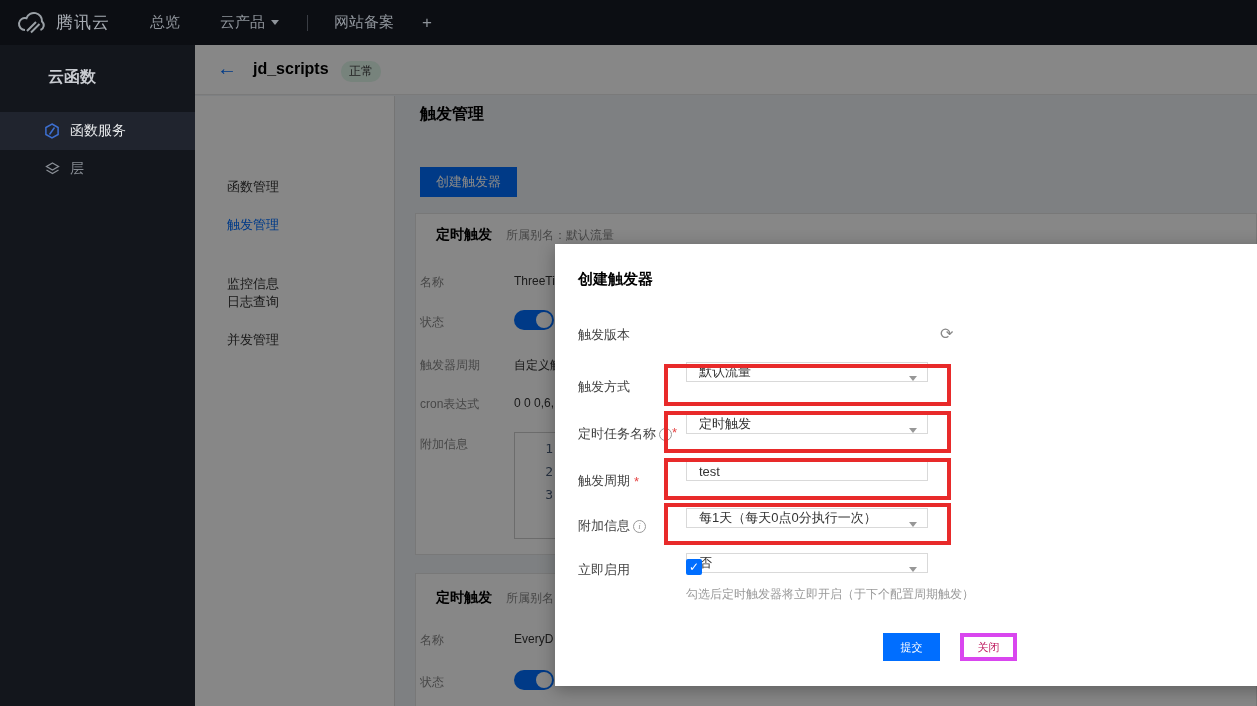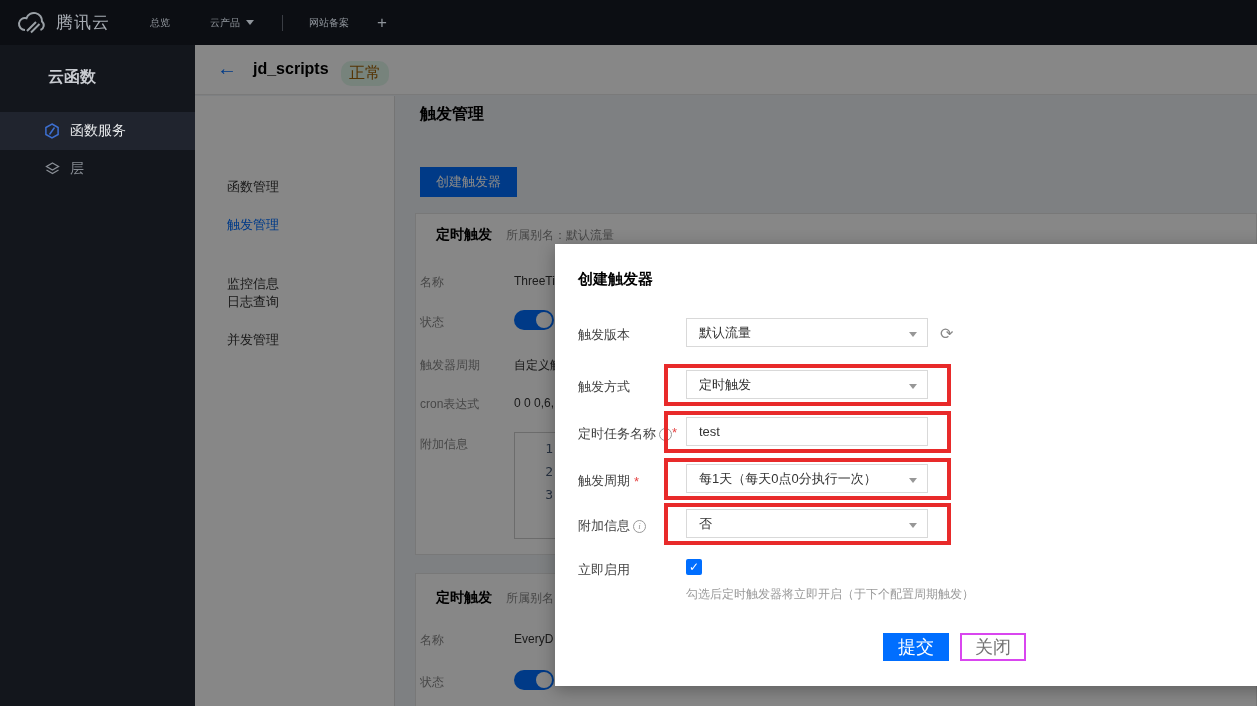--- a/index.html
+++ b/index.html
@@ -4,40 +4,40 @@
 <style>
   * { margin:0; padding:0; box-sizing:border-box; }
   html,body { width:1257px; height:706px; overflow:hidden; }
   body { font-family:"Liberation Sans","DejaVu Sans",sans-serif; background:#eff1f5; position:relative; }
 
   
   .topnav { position:absolute; left:0; top:0; width:1257px; height:45px; background:#0c0e13; z-index:200; display:flex; align-items:center; }
   .brand { display:flex; align-items:center; margin-left:16px; }
   .brand-logo { width:32px; height:24px; margin-right:8px; }
   .brand-name { color:#a7acb3; font-size:17px; letter-spacing:1px; }
-  .nav-item { color:#8f949b; font-size:10px; margin-left:40px; cursor:pointer; display:flex; align-items:center; }
+  .nav-item { color:#8f949b; font-size:15px; margin-left:40px; cursor:pointer; display:flex; align-items:center; }
   .nav-caret { width:0; height:0; border-left:4px solid transparent; border-right:4px solid transparent; border-top:5px solid #8f949b; margin-left:6px; }
   .nav-divider { width:1px; height:16px; background:#3a3d44; margin-left:28px; }
   .nav-plus { font-size:17px; color:#8f949b; margin-left:28px; }
 
   
   .sidebar { position:absolute; left:0; top:45px; width:195px; height:661px; background:#13161c; z-index:150; }
   .sidebar-title { color:#c9ccd1; font-size:16px; font-weight:bold; padding:22px 0 0 48px; }
   .side-items { margin-top:24px; }
   .side-item { height:38px; display:flex; align-items:center; padding-left:44px; color:#878c93; font-size:14px; cursor:pointer; }
   .side-item .s-icon { width:16px; height:16px; margin-right:10px; display:inline-flex; align-items:center; justify-content:center; }
   .side-item.active { background:#20242e; color:#e8eaec; }
 
   
   .content { position:absolute; left:195px; top:45px; width:1062px; height:661px; background:#eff1f5; }
 
   .fn-header { position:absolute; left:0; top:0; width:1062px; height:50px; background:#ffffff; border-bottom:1px solid #e6e6e6; z-index:5; }
   .back-arrow { position:absolute; left:22px; top:12px; color:#006eff; font-size:20px; font-weight:bold; cursor:pointer; }
   .fn-name { position:absolute; left:58px; top:15px; font-size:16px; font-weight:bold; color:#000; }
-  .fn-badge { position:absolute; left:146px; top:16px; font-size:16px; color:#a16207; background:rgba(10,191,91,0.12); padding:2px 8px; border-radius:10px; }
+  .fn-badge { position:absolute; left:146px; top:16px; font-size:12px; color:#404040; background:rgba(10,191,91,0.12); padding:2px 8px; border-radius:10px; }
 
   .secondary-sidebar { position:absolute; left:0; top:51px; width:200px; height:610px; background:#ffffff; border-right:1px solid #dcdcdc; z-index:4; }
   .sec-item { position:absolute; left:32px; font-size:13px; color:#333; cursor:pointer; }
   .sec-item.active { color:#006eff; }
 
   .main { position:absolute; left:201px; top:51px; width:861px; height:610px; background:#eff1f5; }
 
   .page-title { position:absolute; left:225px; top:59px; font-size:16px; font-weight:bold; color:#000; z-index:3; }
   .create-btn { position:absolute; left:225px; top:122px; width:97px; height:30px; background:#006eff; color:#fff; font-size:13px; border:none; display:flex; align-items:center; justify-content:center; cursor:pointer; z-index:3; }
 
@@ -54,30 +54,30 @@
   .code-box { position:absolute; left:98px; top:218px; width:280px; height:107px; border:1px solid #ccc; background:#fff; display:flex; }
   .code-gutter { width:44px; padding-top:4px; text-align:right; padding-right:6px; font-family:"DejaVu Sans Mono",monospace; font-size:13px; line-height:23px; color:#4a5e7a; }
 
   
   .overlay { position:absolute; left:0; top:0; width:1062px; height:661px; background:rgba(0,0,0,0.47); z-index:40; }
   .modal { position:absolute; left:360px; top:199px; width:800px; height:442px; background:#ffffff; box-shadow:0 4px 16px rgba(0,0,0,0.3); z-index:60; }
   .modal-title { position:absolute; left:23px; top:26px; font-size:15px; font-weight:bold; color:#000; }
   .m-label { position:absolute; left:23px; font-size:13px; color:#444; display:flex; align-items:center; }
   .info-icon { display:inline-flex; width:13px; height:13px; border:1px solid #999; border-radius:50%; color:#999; font-size:9px; align-items:center; justify-content:center; margin-left:3px; font-style:italic; font-family:"Liberation Serif",serif; }
   .req { color:#e54545; font-size:13px; }
-  .m-select, .m-input { position:absolute; left:131px; width:242px; height:29px; border:1px solid #d9d9d9; background:#fff; font-size:13px; color:#333; display:flex; align-items:center; padding-left:12px; cursor:pointer; }
+  .m-select, .m-input { position:absolute; left:131px; width:242px; height:20px; border:1px solid #d9d9d9; background:#fff; font-size:13px; color:#333; display:flex; align-items:center; padding-left:12px; cursor:pointer;margin-top:44px; }
   .m-select .sel-caret { position:absolute; right:10px; top:13px; width:0; height:0; border-left:4px solid transparent; border-right:4px solid transparent; border-top:5px solid #979797; }
   .hl-box { position:absolute; left:109px; width:287px; height:42px; border:4px solid #e82a2a; z-index:5; pointer-events:none; }
   .hl-req { position:absolute; left:117px; z-index:6; }
   .refresh-icon { position:absolute; left:385px; font-size:16px; color:#888; cursor:pointer; }
   .checkbox { position:absolute; left:131px; top:315px; width:16px; height:16px; background:#006eff; border-radius:2px; color:#fff; font-size:12px; display:flex; align-items:center; justify-content:center; cursor:pointer; }
   .helper { position:absolute; left:131px; top:342px; font-size:12px; color:#999; }
-  .btn { position:absolute; top:389px; width:66px; height:28px; font-size:18px; display:flex; align-items:center; justify-content:center; cursor:pointer; }
+  .btn { position:absolute; top:389px; width:57px; height:28px; font-size:11px; display:flex; align-items:center; justify-content:center; cursor:pointer; }
   .btn-submit { left:328px; background:#006eff; color:#fff; border:none; }
-  .btn-close { left:405px; background:#fff; color:#737373; border:2px solid #d946ef; }
+  .btn-close { left:405px; background:#fff; color:#be185d; border:4px solid #d946ef; }
 </style>
 </head>
 <body>
 
 <div class="topnav">
   <div class="brand">
     <svg class="brand-logo" viewBox="0 0 32 24" fill="none" stroke="#9aa0a6" stroke-width="2">
       <path d="M9 19 a6 6 0 1 1 1.5-11.8 A8 8 0 0 1 26 10.5 a5 5 0 0 1-1.5 8.5"></path>
       <path d="M11 20 L20 11 M15 21.5 L23.5 13" stroke-width="2"></path>
     </svg>

